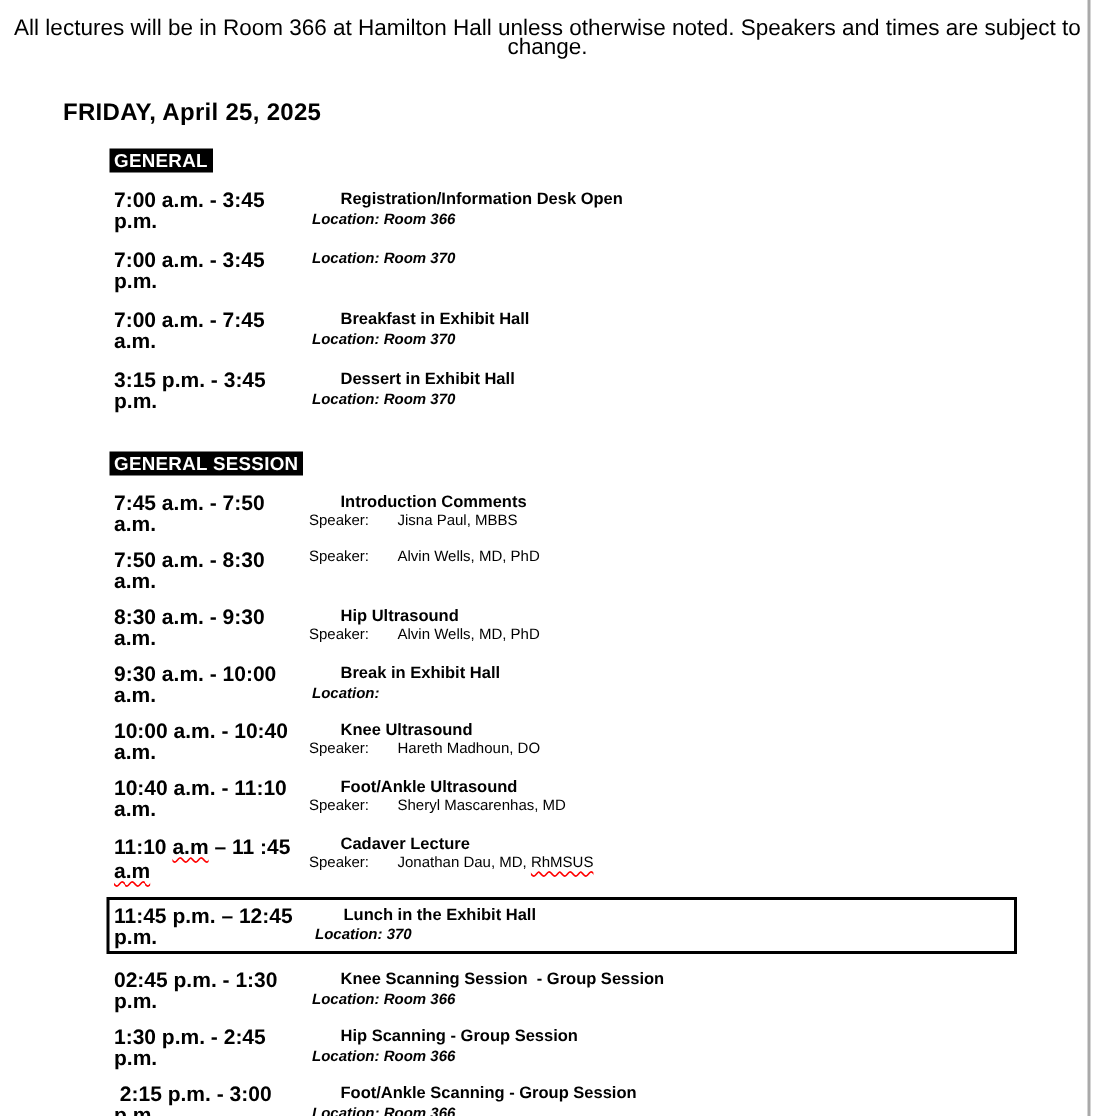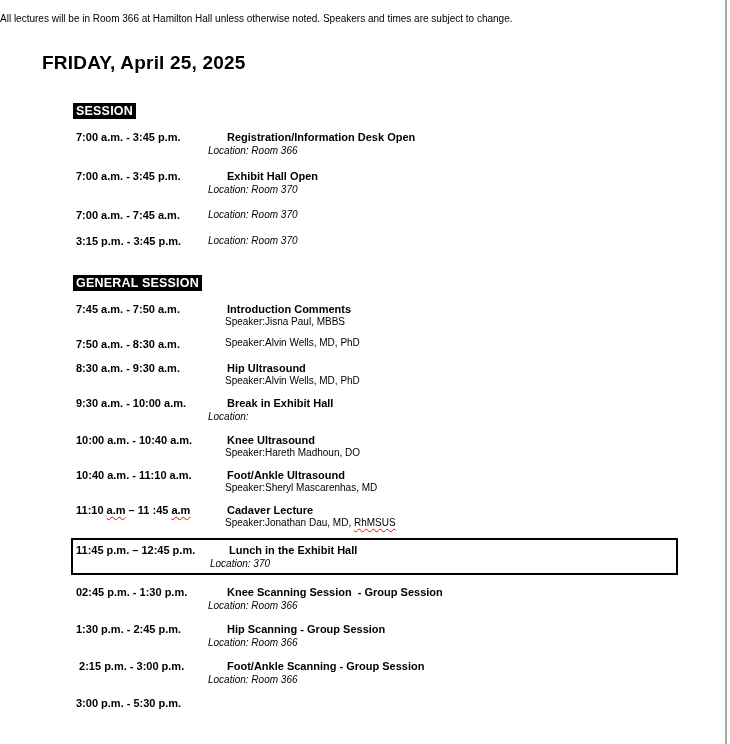--- a/index.html
+++ b/index.html
@@ -14,26 +14,27 @@
   }
   .page-edge-right {
     position: absolute;
     top: 0; bottom: 0;
     right: 3px;
     width: 2px;
     background: #a9a9a9;
   }
   .disclaimer {
     padding-top: 12px;
-    font-size: 10px;
+    text-align: center;
+    font-size: 15px;
     line-height: 13px;
   }
   .date-heading {
-    margin: 30px 0 17px 42px;
-    font-size: 19px;
+    margin: 30px 0 0 42px;
+    font-size: 16px;
     font-weight: 700;
     line-height: 16px;
     letter-spacing: 0.2px;
   }
   .section-header {
     display: inline-block;
     margin: 15px 0 11px 73px;
     background: #000000;
     color: #ffffff;
     font-size: 12.5px;
@@ -45,41 +46,41 @@
   .section { line-height: 0; } 
   .section * { line-height: normal; }
   .event {
     display: flex;
     margin: 0 0 12px 76px;
     line-height: normal;
   }
   .section[data-sect="1"] .event { margin-bottom: 10px; }
   .event .time {
     flex: 0 0 127px;
-    font-size: 11px;
+    font-size: 14px;
     font-weight: 700;
     line-height: 14px;
     white-space: pre-wrap;
   }
   .event .content { flex: 1; min-width: 0; }
   .event .title {
     font-size: 11px;
     font-weight: 700;
     line-height: 14px;
     white-space: pre-wrap;
     margin-left: 24px;
   }
   .event .detail {
     font-size: 10px;
     line-height: 13px;
     margin-left: 5px;
   }
-  .event .detail.location { font-style: italic; }
+  .event .detail.location { font-style: italic; font-weight: bold; }
   .event .detail.speaker { display: flex; font-style: normal; margin-left: 3px; }
-  .speaker-label { flex: 0 0 59px; text-align: right; }
+  .speaker-label { flex: 0 0 59px; }
   .speaker-name { white-space: pre-wrap; }
   .event.boxed {
     border: 2px solid #000;
     margin-left: 71px;
     margin-right: 52px;
     margin-top: 10px;
     margin-bottom: 10px !important;
     padding: 3px 0 3px 3px;
   }
   .event.boxed .time { flex-basis: 129px; }
@@ -94,40 +95,41 @@
 </style>
 </head>
 <body>
 
 <div>
   <div class="disclaimer">All lectures will be in Room 366 at Hamilton Hall unless otherwise noted. Speakers and times are subject to change.</div>
 
   <div class="date-heading">FRIDAY, April 25, 2025</div>
 
   <div id="schedule">
-      <div class="section" data-sect="0"><div class="section-header">SESSION</div><br><div class="event">
+      <div class="section" data-sect="0"><div class="section-header">GENERAL</div><br><div class="event">
           <div class="time">7:00 a.m. - 3:45 p.m.</div>
           <div class="content">
             <div class="title">Registration/Information Desk Open</div>
             <div class="detail location">Location: Room 366</div>
           </div>
         </div><div class="event">
           <div class="time">7:00 a.m. - 3:45 p.m.</div>
           <div class="content">
-            <div class="title">Exhibit Hall Open</div>
             <div class="detail location">Location: Room 370</div>
           </div>
         </div><div class="event">
           <div class="time">7:00 a.m. - 7:45 a.m.</div>
           <div class="content">
+            <div class="title">Breakfast in Exhibit Hall</div>
             <div class="detail location">Location: Room 370</div>
           </div>
         </div><div class="event">
           <div class="time">3:15 p.m. - 3:45 p.m.</div>
           <div class="content">
+            <div class="title">Dessert in Exhibit Hall</div>
             <div class="detail location">Location: Room 370</div>
           </div>
         </div></div>
       <div class="section" data-sect="1"><div class="section-header">GENERAL SESSION</div><br><div class="event">
           <div class="time">7:45 a.m. - 7:50 a.m.</div>
           <div class="content">
             <div class="title">Introduction Comments</div>
             <div class="detail speaker">
               <span class="speaker-label">Speaker:</span>
               <span class="speaker-name">Jisna Paul, MBBS</span>

